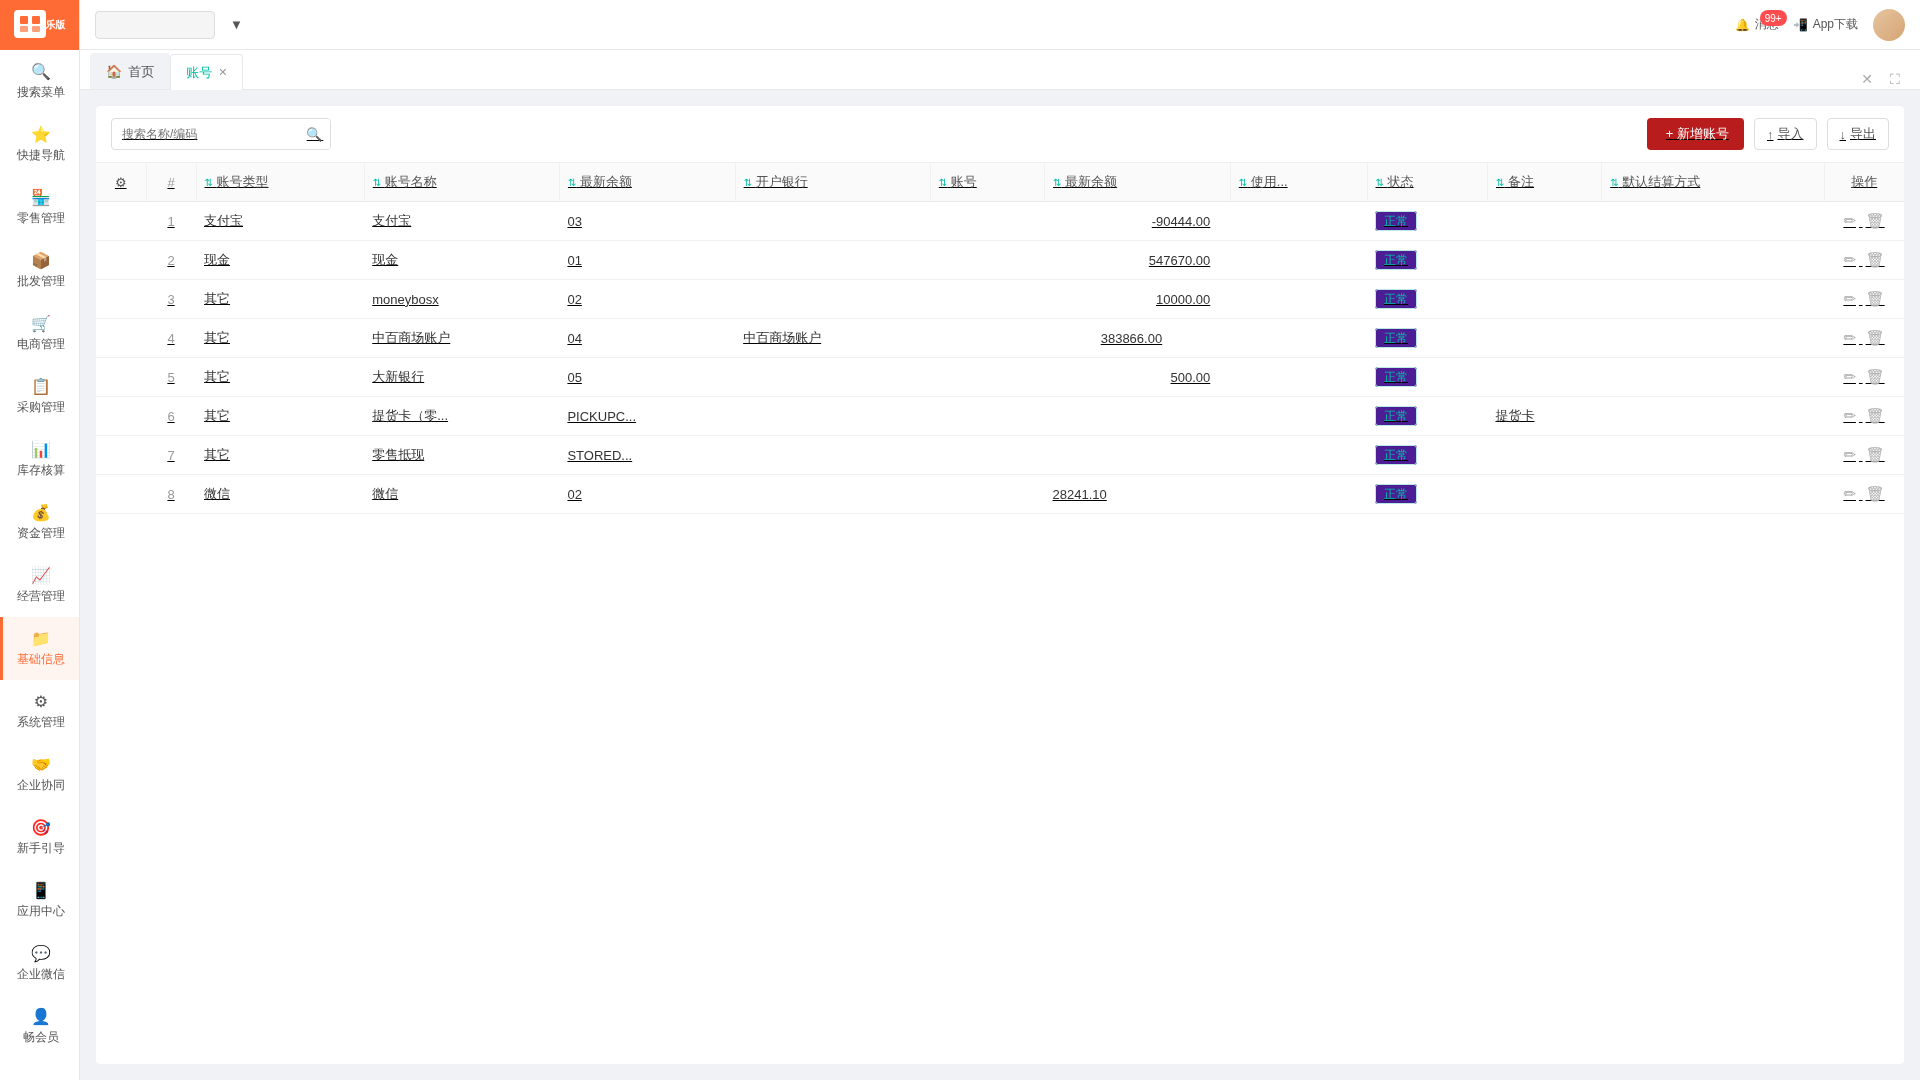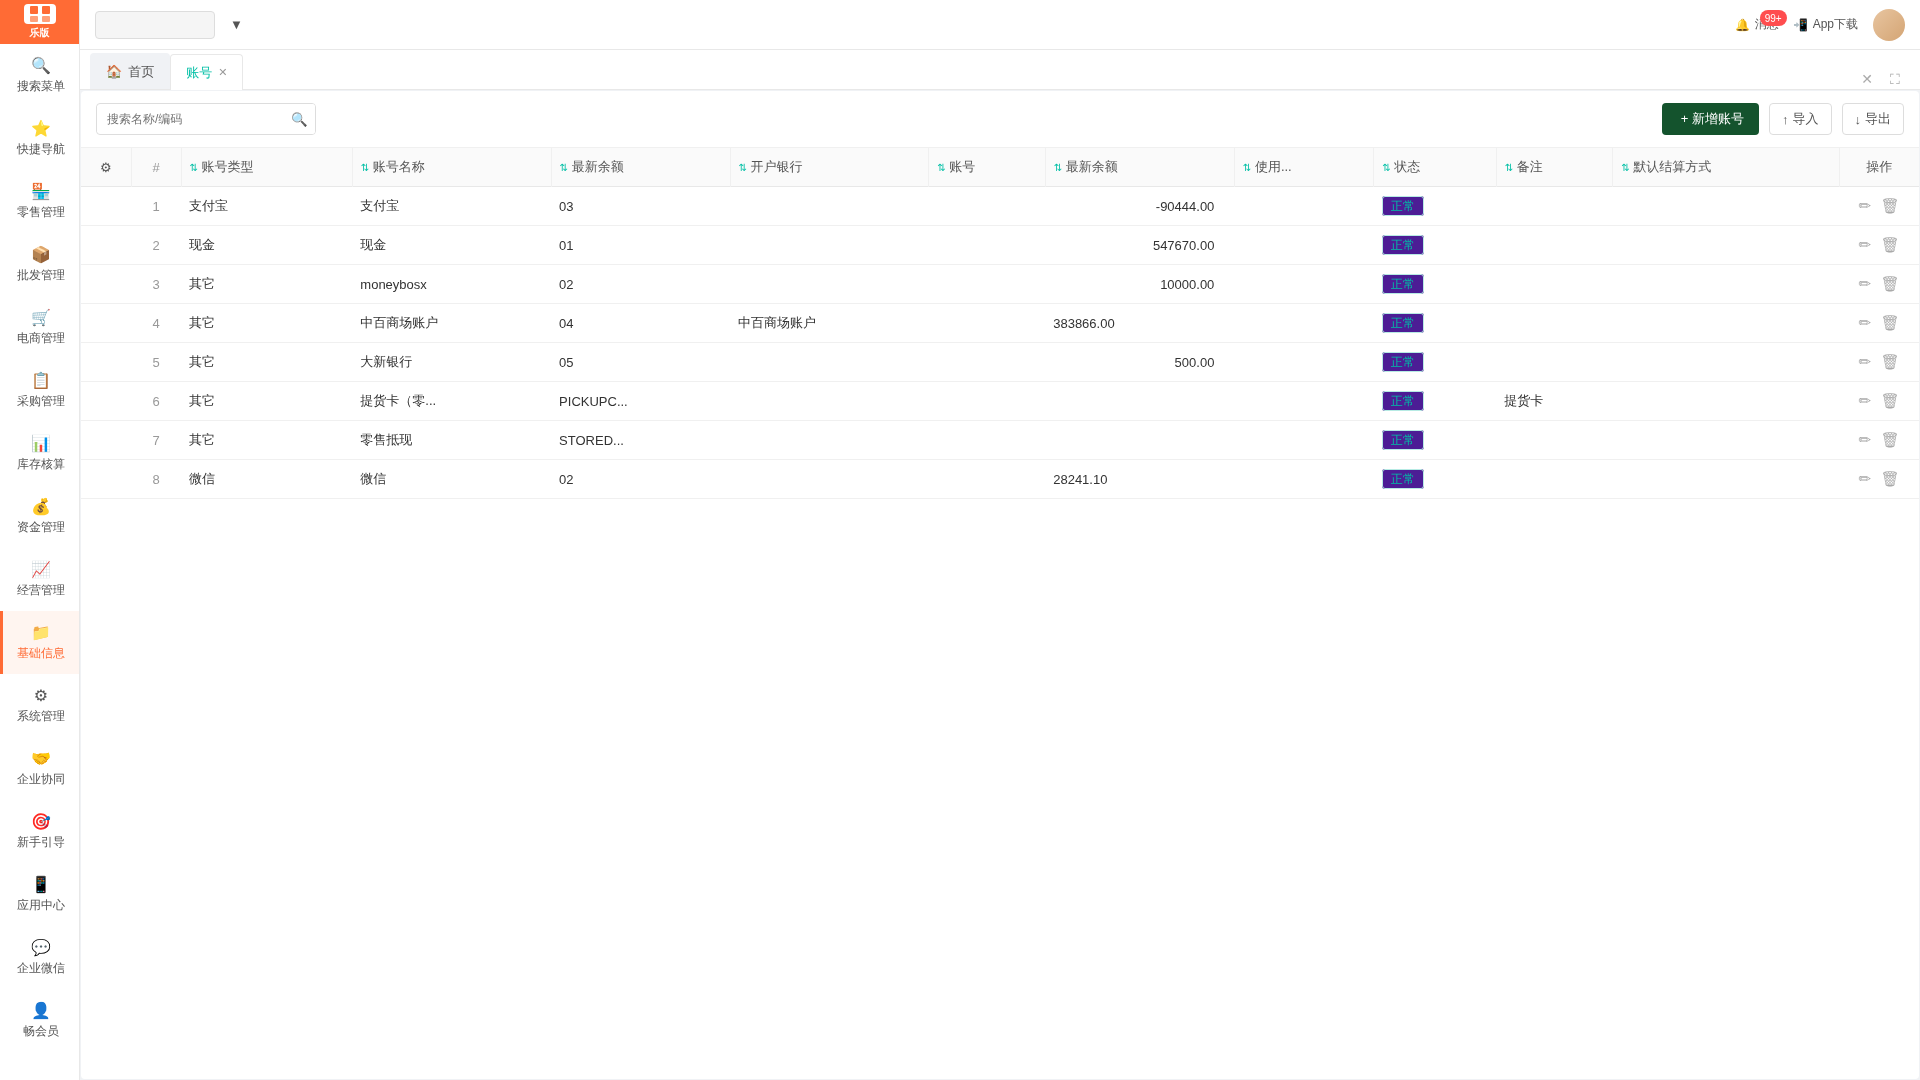--- a/index.html
+++ b/index.html
@@ -10,28 +10,27 @@
       width: 80px;
       background: #fff;
       height: 100%;
       display: flex;
       flex-direction: column;
       border-right: 1px solid #e8e8e8;
       flex-shrink: 0;
     }
     .sidebar-logo {
       background: #ff6b35;
-      height: 44px;
+      height: 50px;
       display: flex;
       align-items: center;
       justify-content: center;
       color: #fff;
       font-size: 12px;
       font-weight: bold;
-      flex-direction: column;
       padding: 5px;
     }
     .sidebar-logo .logo-icon {
       width: 32px;
       height: 28px;
       background: #fff;
       border-radius: 4px;
       display: flex;
       align-items: center;
       justify-content: center;
@@ -182,23 +181,24 @@
       font-size: 11px;
       color: #999;
       cursor: pointer;
     }
 
     
     .content {
       flex: 1;
       overflow: auto;
       background: #f0f2f5;
-      padding: 1px;
+      padding: 16px;
       display: flex;
       flex-direction: column;
+      text-decoration: underline;
     }
 
     .page-panel {
       background: #fff;
       border-radius: 4px;
       flex: 1;
       display: flex;
       flex-direction: column;
       overflow: hidden;
     }
@@ -237,21 +237,21 @@
       align-items: center;
       justify-content: center;
       color: #aaa;
     }
     .toolbar-right {
       display: flex;
       align-items: center;
       gap: 10px;
     }
     .btn-primary {
-      background: #14532d;
+      background: #b91c1c;
       color: #fff;
       border: none;
       border-radius: 4px;
       padding: 7px 15px;
       cursor: pointer;
       font-size: 13px;
       display: flex;
       align-items: center;
       gap: 4px;
     }
@@ -598,21 +598,21 @@
       </td>
     </tr>
               <tr>
       <td class="col-gear"></td>
       <td class="col-num">4</td>
       <td>其它</td>
       <td>中百商场账户</td>
       <td>04</td>
       <td>中百商场账户</td>
       <td></td>
-      <td style="text-align:left;padding-right:20px;">383866.00</td>
+      <td style="text-align:center;padding-right:20px;">383866.00</td>
       <td></td>
       <td><span class="status-badge">正常</span></td>
       <td></td>
       <td></td>
       <td class="col-actions">
         <span class="action-icon" title="编辑">✏</span>
         <span class="action-icon" title="删除">🗑</span>
       </td>
     </tr>
               <tr>

